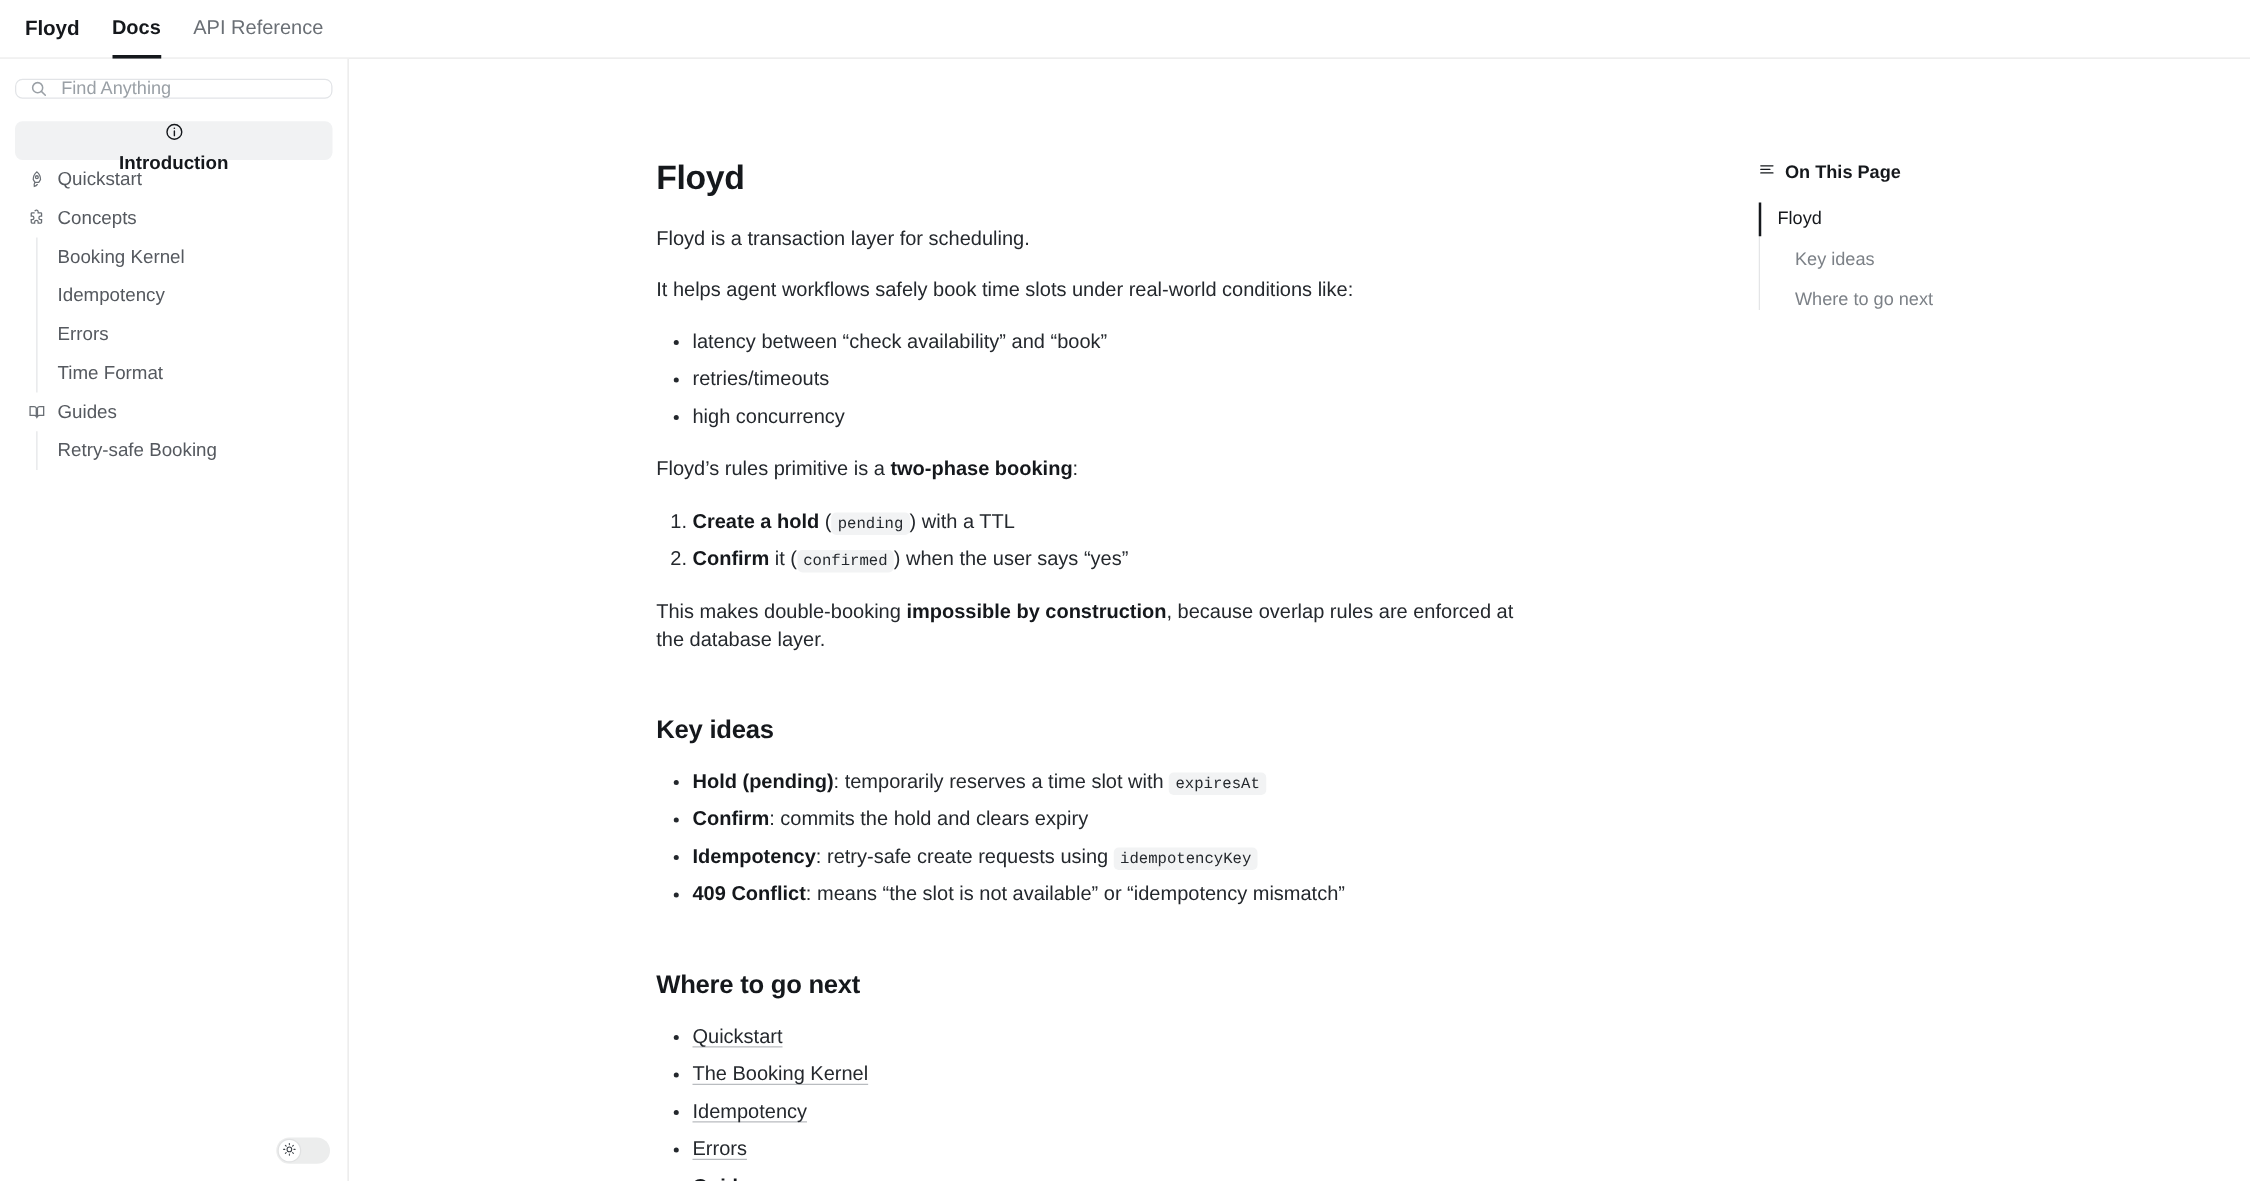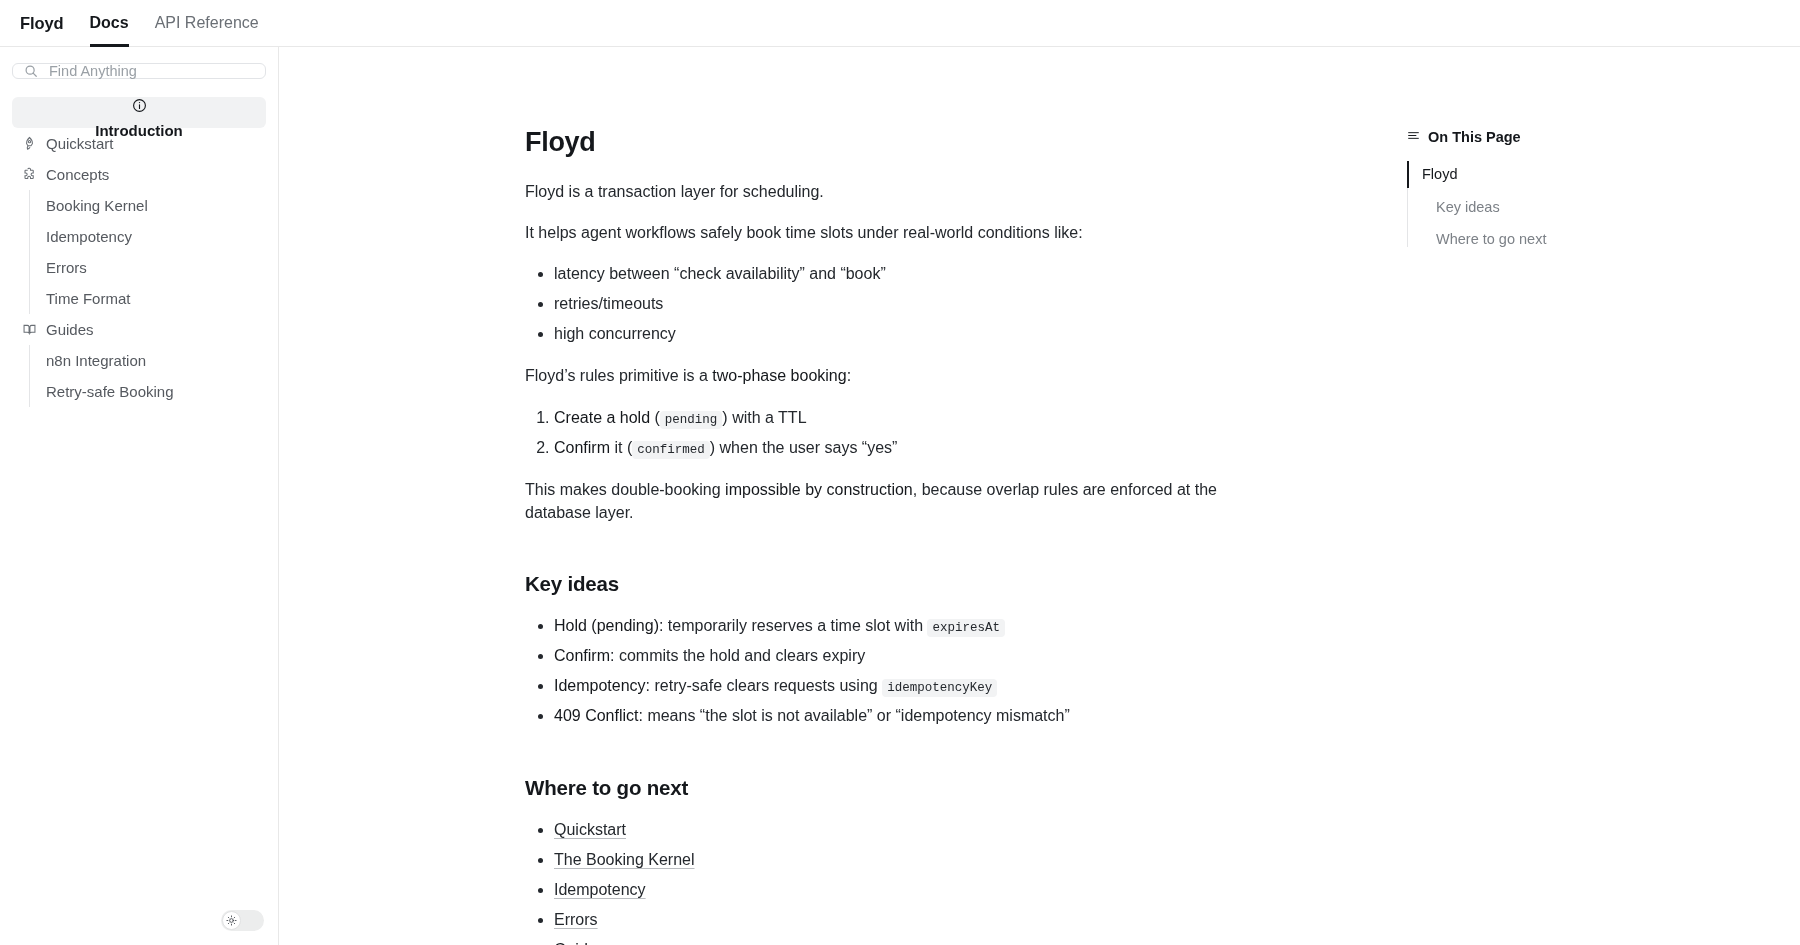--- a/index.html
+++ b/index.html
@@ -191,21 +191,21 @@
   }
   ul.doc-ul li, ol.doc-ol li { margin-bottom: 6px; }
   code.ic {
     font-family: "Liberation Mono", monospace;
     font-size: 12.5px;
     background: #f2f3f4;
     border-radius: 4px;
     padding: 2px 5px;
     color: #24282d;
   }
-  b, strong { font-weight: 400; color: #15181c; }
+  b, strong { font-weight: 700; color: #15181c; }
   a.doclink {
     color: #24282d;
     text-decoration: underline;
     text-underline-offset: 3px;
     text-decoration-color: #b9bcc0;
     cursor: pointer;
   }
 
   
   #toc {
@@ -314,21 +314,20 @@
         <span class="navicon">
           <svg width="15" height="15" viewBox="0 0 16 16" fill="none" stroke="#6a6f75" stroke-width="1.1">
             <path d="M2.2 3.6h3.5c.8 0 1.5.5 1.8 1.1v7.1c-.3-.5-1-.9-1.8-.9H2.2z"></path>
             <path d="M13.8 3.6h-3.5c-.8 0-1.5.5-1.8 1.1v7.1c.3-.5 1-.9 1.8-.9h3.5z"></path>
             <line x1="8" y1="4.8" x2="8" y2="11.9"></line>
           </svg>
         </span>
         <span>Guides</span>
       </li>
       <ul class="subgroup">
-        <li class="subrow">n8n Integration</li>
         <li class="subrow">Retry-safe Booking</li>
       </ul>
     </ul>
 
     <div id="theme-toggle-wrap">
       <div class="toggle">
         <div class="knob">
           <span>
             <svg width="11" height="11" viewBox="0 0 16 16" fill="none" stroke="#3c4046" stroke-width="1.2" stroke-linecap="round">
               <circle cx="8" cy="8" r="2.7"></circle>
@@ -369,21 +368,21 @@
         <li><b>Confirm</b><span> it (</span><code class="ic">confirmed</code><span>) </span><span>when the user says “yes”</span></li>
       </ol>
 
       <p class="doc-p"><span>This makes double-booking </span><b>impossible by construction</b><span>, because overlap rules are enforced at the database layer.</span></p>
 
       <h2 class="doc-h2">Key ideas</h2>
 
       <ul class="doc-ul">
         <li><b>Hold (pending)</b><span>: temporarily reserves a time slot with </span><code class="ic">expiresAt</code></li>
         <li><b>Confirm</b><span>: commits the hold and clears expiry</span></li>
-        <li><b>Idempotency</b><span>: retry-safe clears requests using </span><code class="ic">idempotencyKey</code></li>
+        <li><b>Idempotency</b><span>: retry-safe create requests using </span><code class="ic">idempotencyKey</code></li>
         <li><b>409 Conflict</b><span>: means “the slot is not available” or “idempotency mismatch”</span></li>
       </ul>
 
       <h2 class="doc-h2">Where to go next</h2>
 
       <ul class="doc-ul">
         <li><a class="doclink">Quickstart</a></li>
         <li><a class="doclink">The Booking Kernel</a></li>
         <li><a class="doclink">Idempotency</a></li>
         <li><a class="doclink">Errors</a></li>

